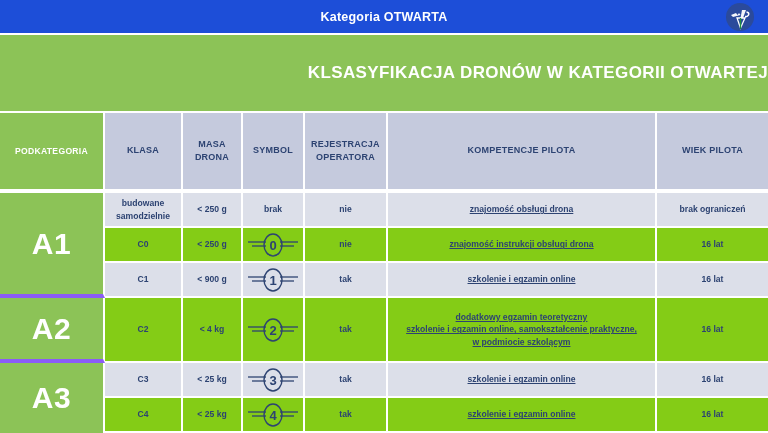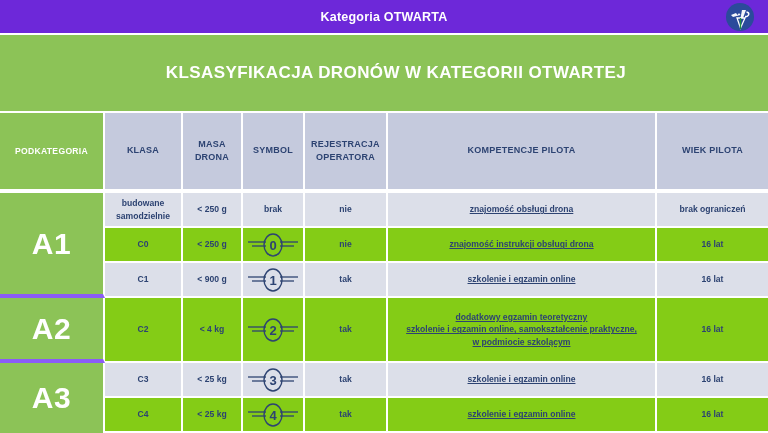--- a/index.html
+++ b/index.html
@@ -18,21 +18,21 @@
     height: 433px;
     background: #ffffff;
   }
 
   
   .top-banner {
     position: absolute;
     left: 0; top: 0;
     width: 768px;
     height: 33px;
-    background: #6d28d9;
+    background: #1d4ed8;
     display: flex;
     align-items: center;
     justify-content: center;
   }
 
   .top-banner-title {
     color: #ffffff;
     font-size: 12.5px;
     font-weight: bold;
     letter-spacing: 0.2px;
@@ -52,21 +52,21 @@
 
   
   .title-band {
     position: absolute;
     left: 0; top: 35px;
     width: 768px;
     height: 76px;
     background: #8cc357;
     display: flex;
     align-items: center;
-    justify-content: center;
+    justify-content: flex-end;
     padding-left: 24px;
   }
 
   .title-band-text {
     color: #ffffff;
     font-size: 17px;
     font-weight: bold;
     letter-spacing: 0.4px;
     white-space: nowrap;
   }

